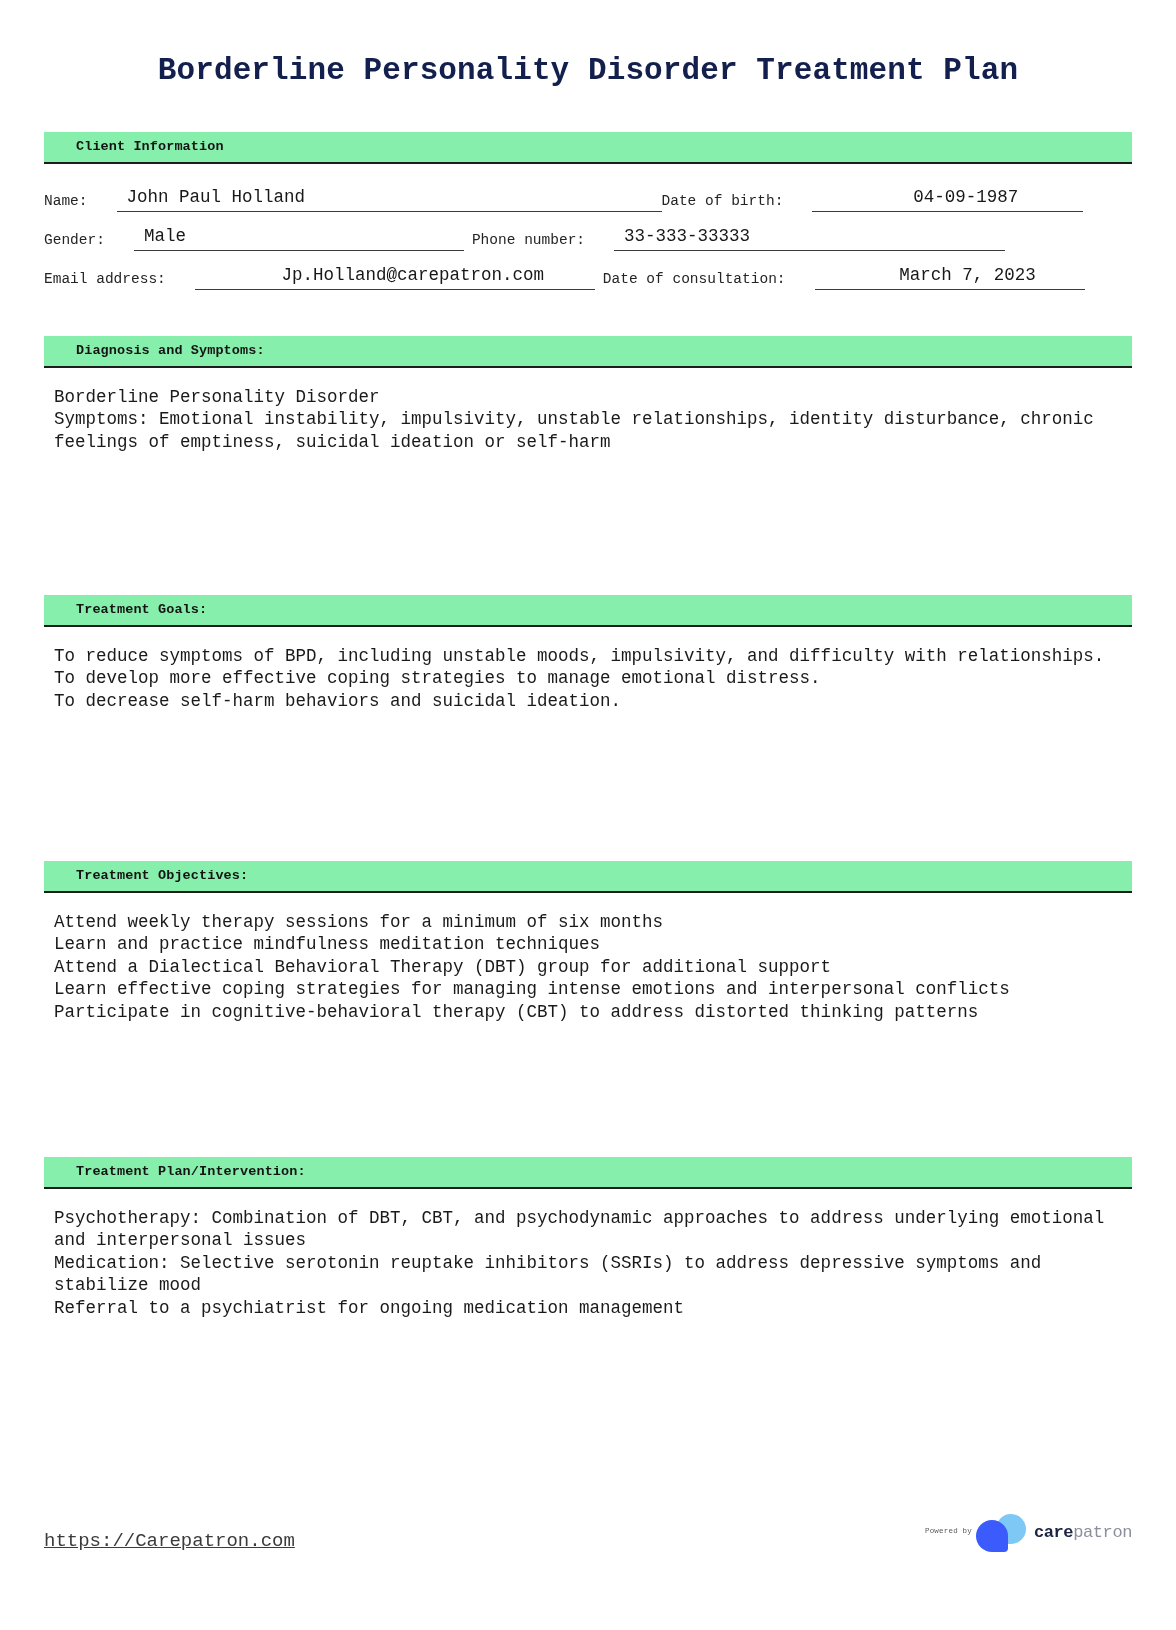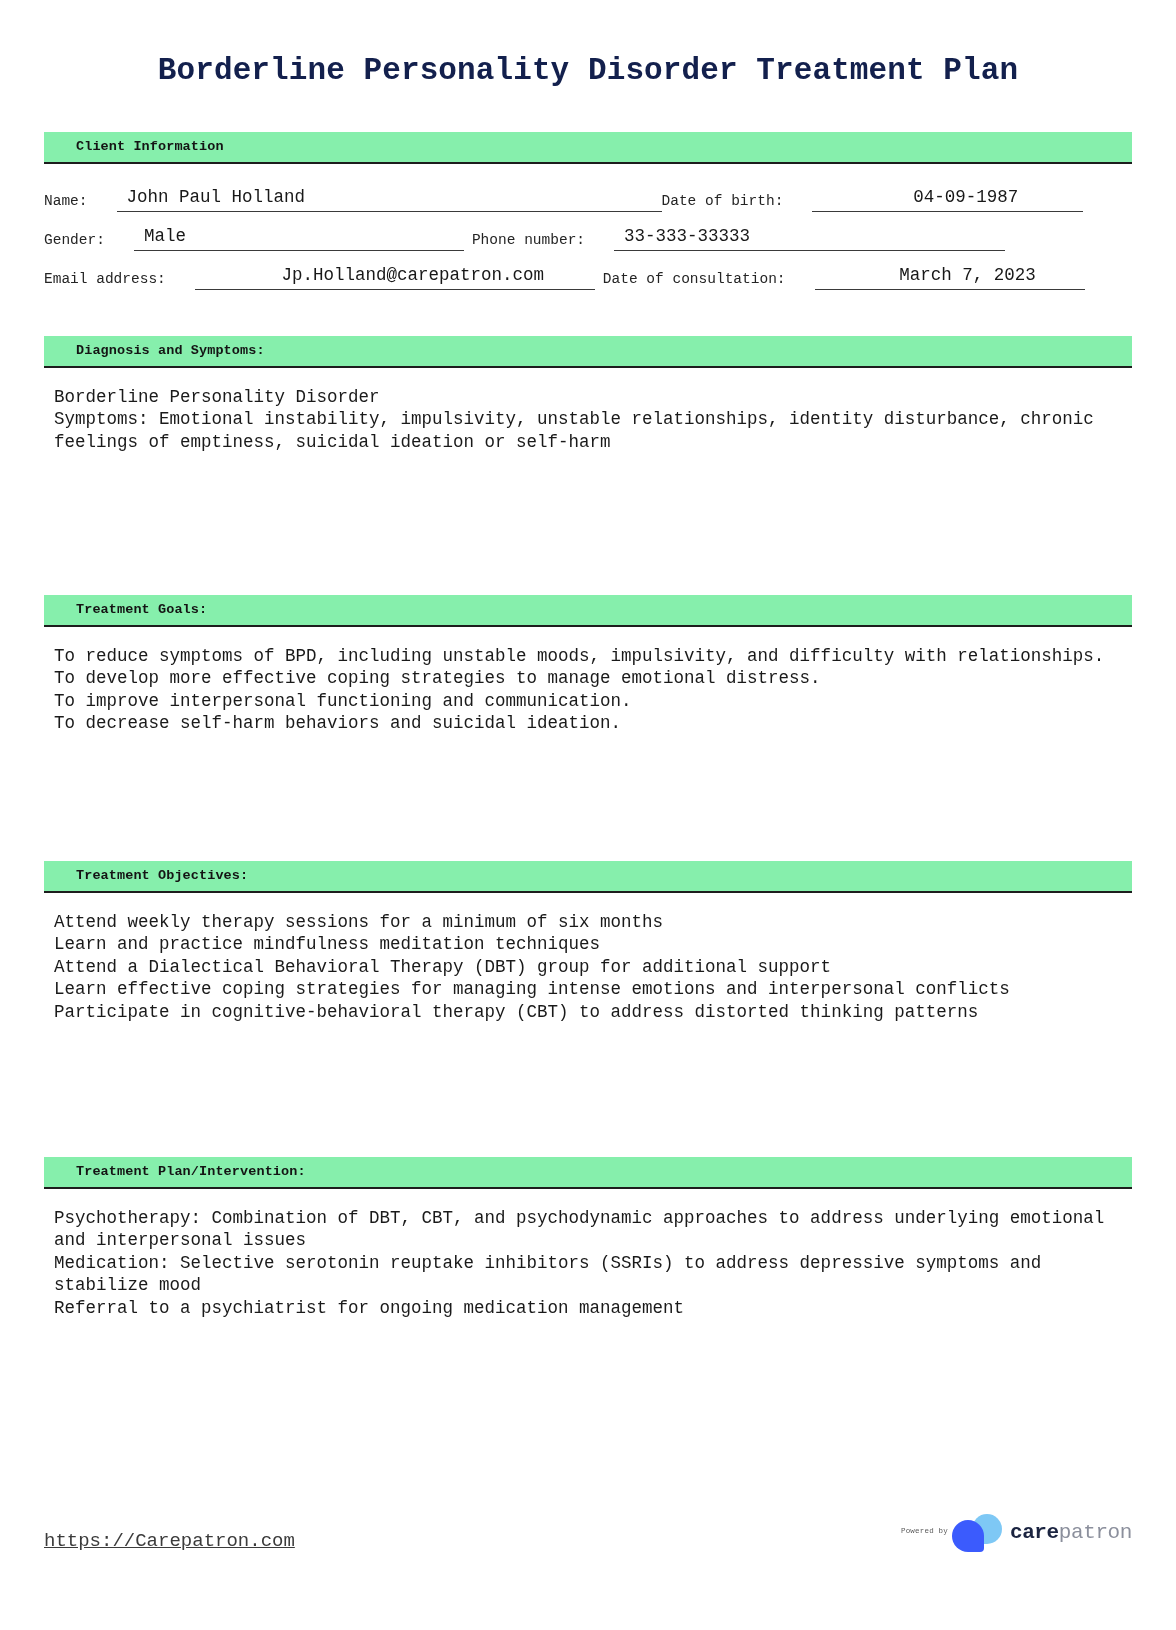--- a/index.html
+++ b/index.html
@@ -178,21 +178,21 @@
   .brand-mark .blob-front {
     position: absolute;
     left: 2px;
     top: 8px;
     width: 32px;
     height: 32px;
     background: #3b5bfd;
     border-radius: 16px 16px 4px 16px;
   }
   .brand-word {
-    font-size: 21px;
+    font-size: 17px;
     letter-spacing: -0.4px;
     line-height: 1;
   }
   .brand-word .w1 {
     font-weight: bold;
     color: #1b2440;
   }
   .brand-word .w2 {
     font-weight: normal;
     color: #8b8f9c;
@@ -271,21 +271,20 @@
     </div>
   </div>
 
   <div class="content-section sec-goals">
     <div class="section-head">
       <span class="section-title">Treatment Goals:</span>
     </div>
     <div class="content-body body-goals">
       <div class="line">To reduce symptoms of BPD, including unstable moods, impulsivity, and difficulty with relationships.</div>
       <div class="line">To develop more effective coping strategies to manage emotional distress.</div>
-      <div class="line">To improve interpersonal functioning and communication.</div>
       <div class="line">To decrease self-harm behaviors and suicidal ideation.</div>
     </div>
   </div>
 
   <div class="content-section sec-objectives">
     <div class="section-head">
       <span class="section-title">Treatment Objectives:</span>
     </div>
     <div class="content-body body-objectives">
       <div class="line">Attend weekly therapy sessions for a minimum of six months</div>

